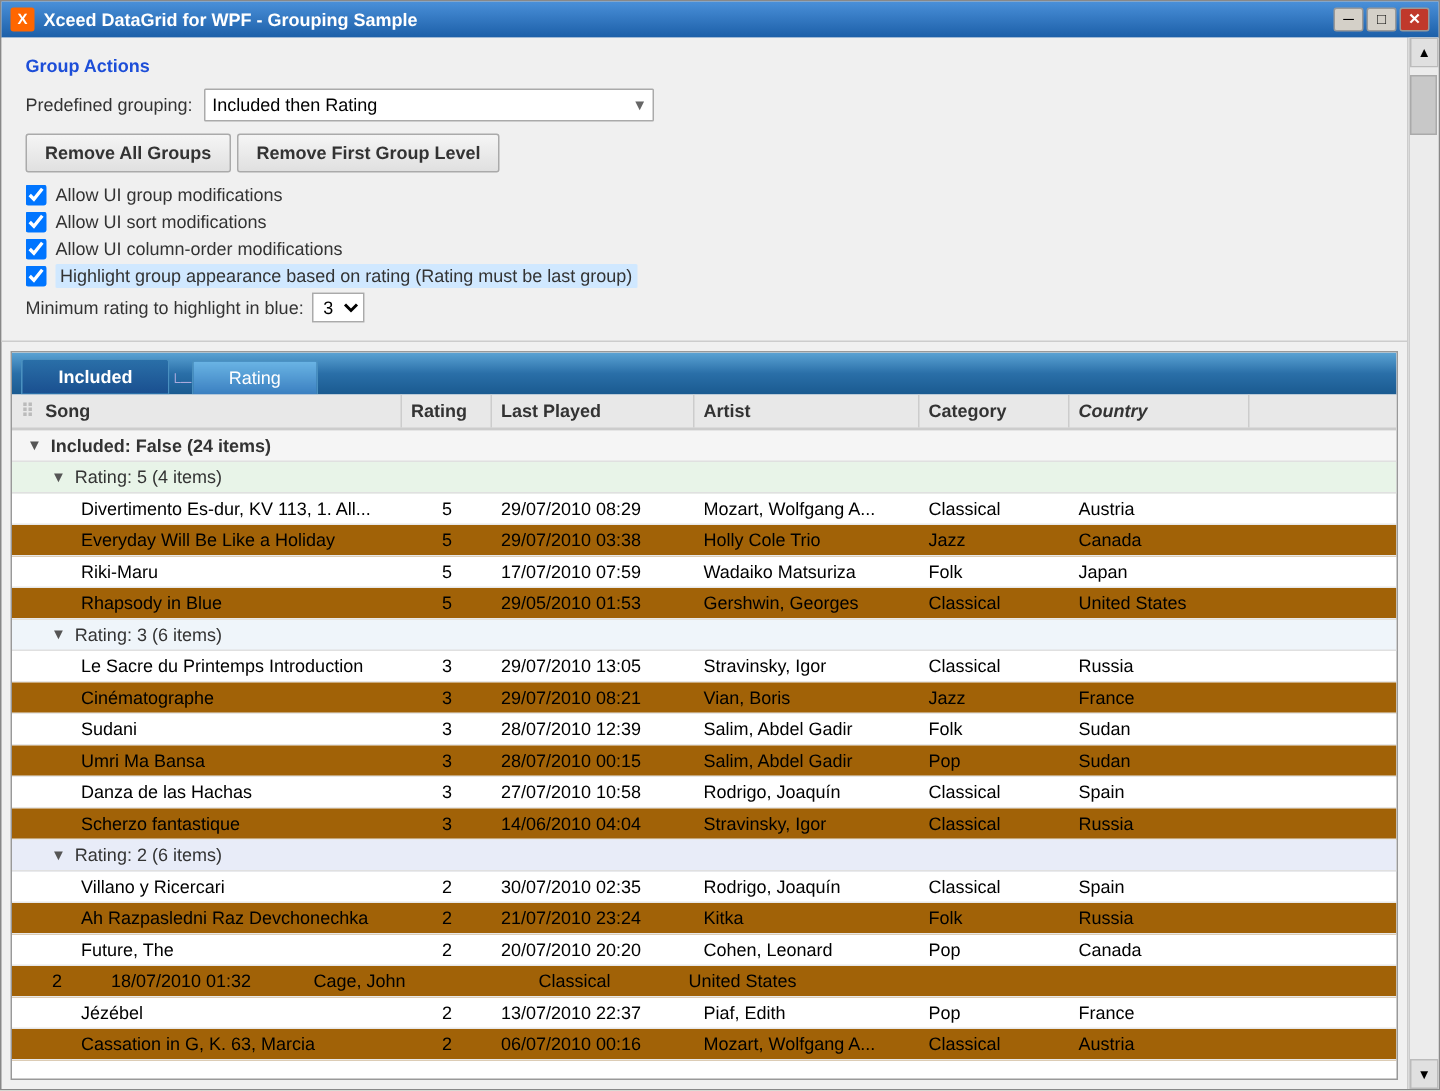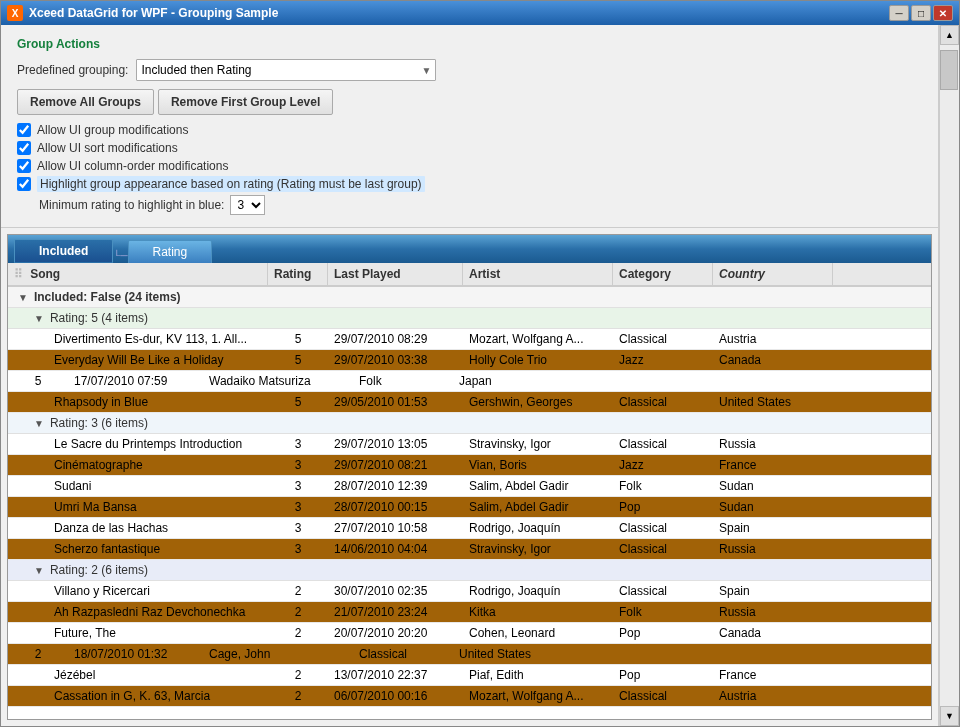--- a/index.html
+++ b/index.html
@@ -17,21 +17,21 @@
     .title-controls { display: flex; gap: 2px; }
     .title-btn { width: 20px; height: 16px; background: #c0392b; border: 1px solid #999; border-radius: 2px; font-size: 10px; display: flex; align-items: center; justify-content: center; cursor: pointer; color: white; }
     .title-btn.min { background: #d4d0c8; color: black; }
     .title-btn.max { background: #d4d0c8; color: black; }
 
     .content-area { display: flex; flex: 1; overflow: hidden; }
 
     .left-panel { width: 940px; display: flex; flex-direction: column; border-right: 1px solid #ccc; }
 
     .group-actions-panel { padding: 12px 16px; background: #f0f0f0; border-bottom: 1px solid #ccc; }
-    .group-actions-title { font-size: 12px; font-weight: bold; margin-bottom: 8px; color: #15803d; }
+    .group-actions-title { font-size: 12px; font-weight: bold; margin-bottom: 8px; color: #1d4ed8; }
 
     .predefined-row { display: flex; align-items: center; gap: 8px; margin-bottom: 8px; }
     .predefined-label { font-size: 12px; color: #333; white-space: nowrap; }
     .combo-box {
       flex: 1; max-width: 300px; height: 22px; border: 1px solid #aaa; background: white;
       padding: 0 4px; font-size: 12px; display: flex; align-items: center; justify-content: space-between;
       cursor: pointer; border-radius: 1px;
     }
     .combo-box-arrow { font-size: 10px; color: #666; }
 
@@ -39,21 +39,21 @@
     .btn {
       height: 26px; padding: 0 12px; border: 1px solid #aaa; background: linear-gradient(to bottom, #f5f5f5, #e0e0e0);
       font-size: 12px; cursor: pointer; border-radius: 2px; color: #333; font-weight: bold;
     }
 
     .checkbox-row { display: flex; align-items: center; gap: 6px; margin-bottom: 4px; }
     .checkbox-row input[type=checkbox] { width: 14px; height: 14px; }
     .checkbox-label { font-size: 12px; color: #333; }
     .checkbox-highlighted { background: #d0e8ff; padding: 1px 3px; border-radius: 1px; }
 
-    .min-rating-row { display: flex; align-items: center; gap: 6px; margin-top: 4px; margin-left: 22px; }
+    .min-rating-row { display: flex; align-items: center; gap: 6px; margin-top: 4px; }
     .min-rating-label { font-size: 12px; color: #333; }
     .mini-combo { height: 20px; width: 35px; border: 1px solid #aaa; background: white; font-size: 12px; padding: 0 2px; cursor: pointer; }
 
     .grid-container { flex: 1; overflow: hidden; display: flex; flex-direction: column; background: white; margin: 6px; border: 1px solid #999; }
 
     .group-tabs { background: linear-gradient(to bottom, #5ba3d4 0%, #2a6fa8 50%, #1a5a90 100%); padding: 4px 6px 0 6px; display: flex; align-items: flex-end; gap: 0; }
     .group-tab {
       padding: 4px 24px; font-size: 12px; color: white; cursor: pointer;
       border: 1px solid #4a90c0; border-bottom: none; border-radius: 2px 2px 0 0;
       background: linear-gradient(to bottom, #6ab4e4, #3a7fc0);
@@ -207,20 +207,21 @@
       </div>
             <div class="data-row alt">
         <div class="data-cell cell-song">Everyday Will Be Like a Holiday</div>
         <div class="data-cell cell-rating">5</div>
         <div class="data-cell cell-lastplayed">29/07/2010 03:38</div>
         <div class="data-cell cell-artist">Holly Cole Trio</div>
         <div class="data-cell cell-category">Jazz</div>
         <div class="data-cell cell-country">Canada</div>
       </div>
             <div class="data-row">
+        <div class="data-cell cell-song">Riki-Maru</div>
         <div class="data-cell cell-rating">5</div>
         <div class="data-cell cell-lastplayed">17/07/2010 07:59</div>
         <div class="data-cell cell-artist">Wadaiko Matsuriza</div>
         <div class="data-cell cell-category">Folk</div>
         <div class="data-cell cell-country">Japan</div>
       </div>
             <div class="data-row alt">
         <div class="data-cell cell-song">Rhapsody in Blue</div>
         <div class="data-cell cell-rating">5</div>
         <div class="data-cell cell-lastplayed">29/05/2010 01:53</div>

